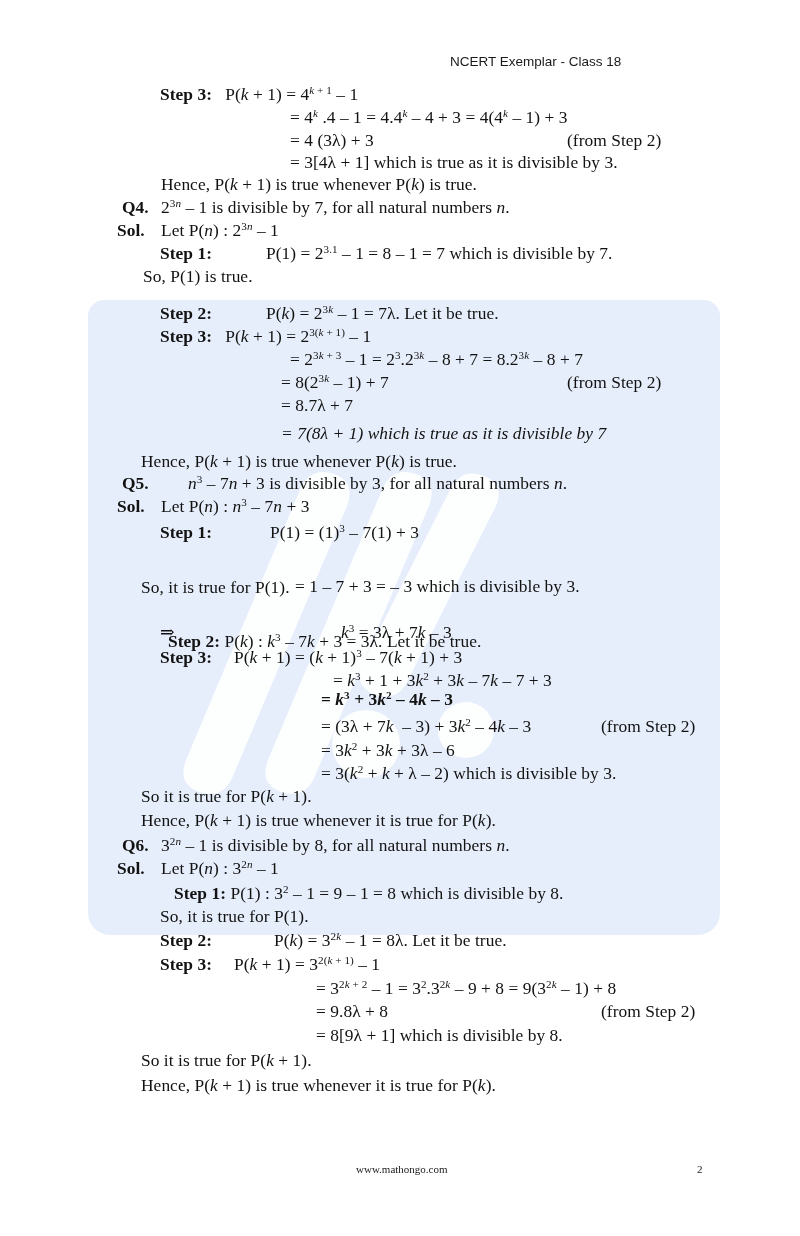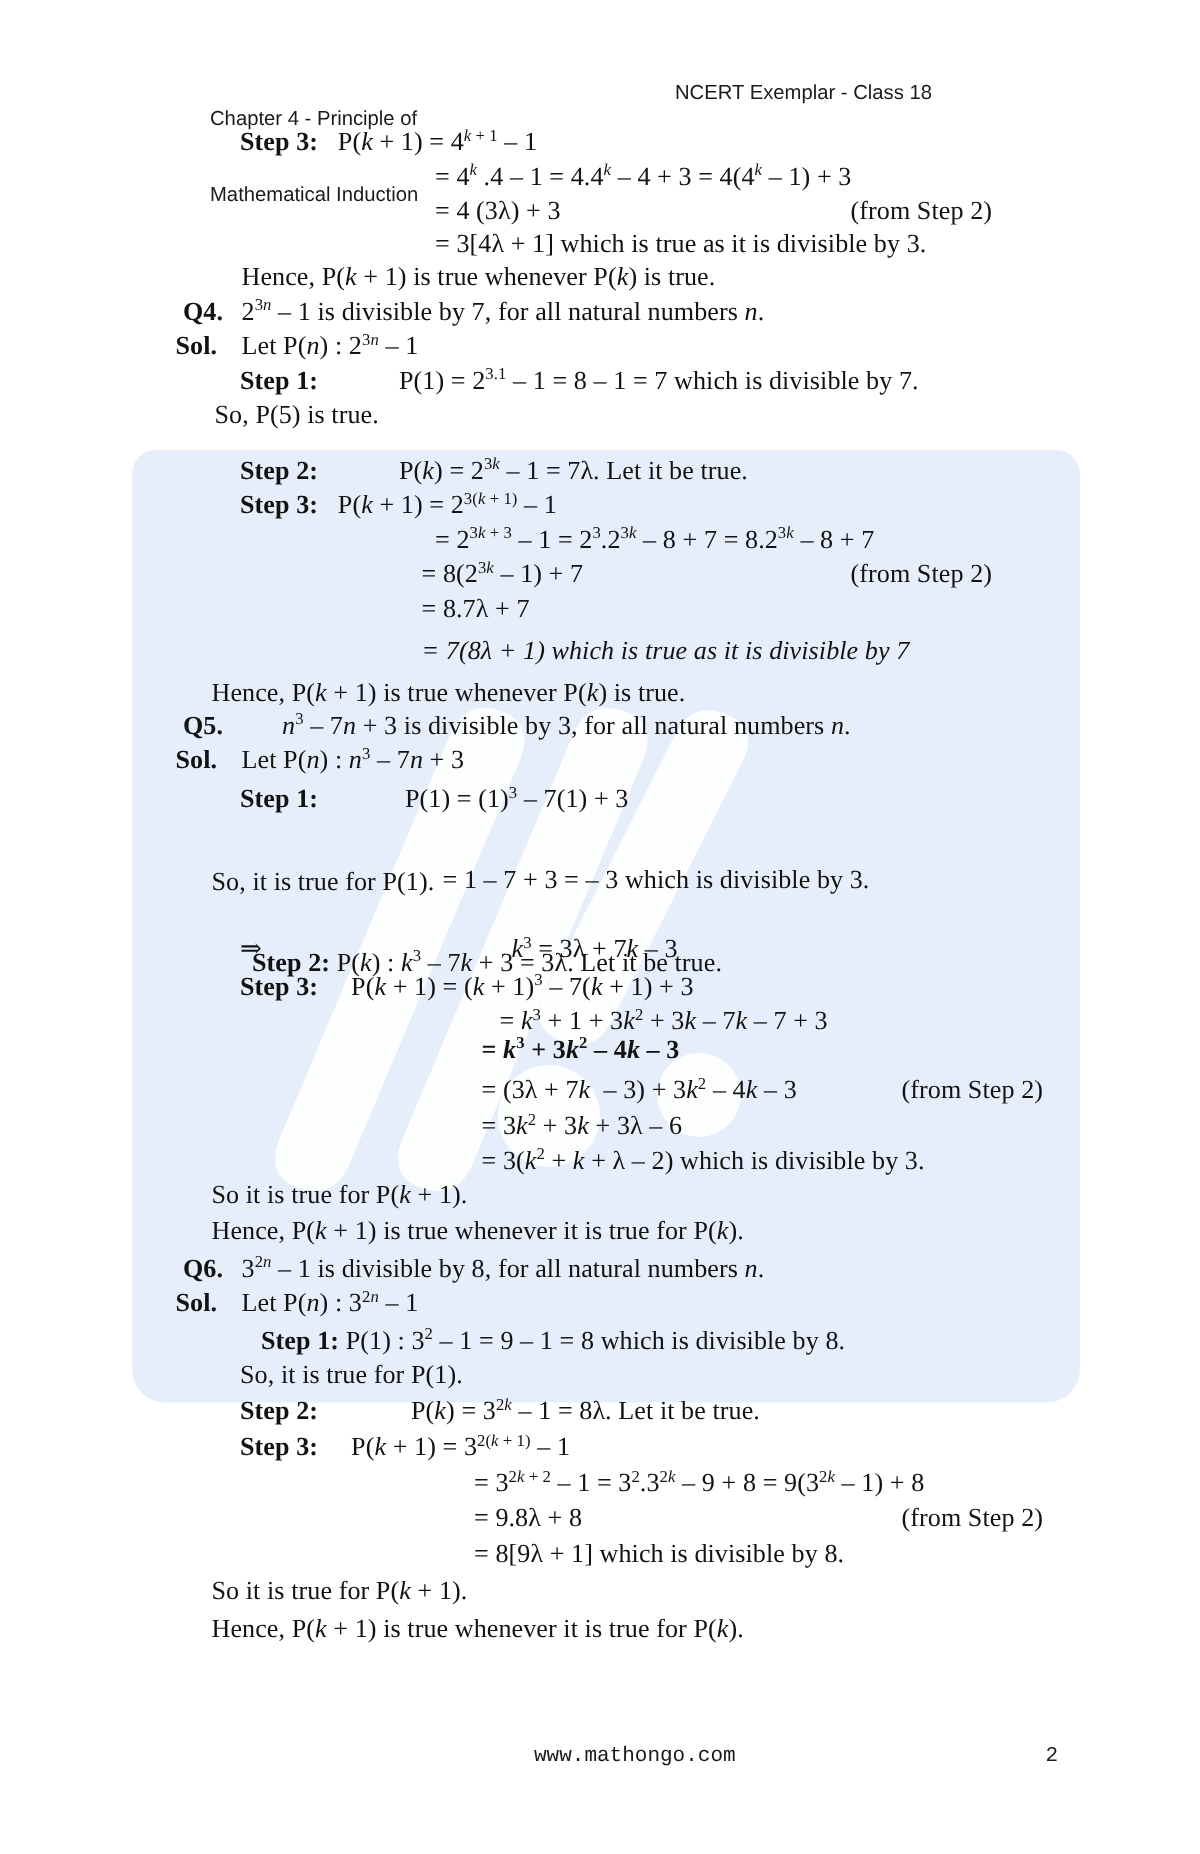--- a/index.html
+++ b/index.html
@@ -84,22 +84,22 @@
   
   .ln sup {
     font-size: 0.64em;
     line-height: 0;
     vertical-align: 0.56em;
   }
 
   
   .ftr {
     position: absolute;
-    font-family: Liberation Mono, monospace;
-    font-size: 14px;
+    font-family: Liberation Serif, serif;
+    font-size: 11px;
     color: #1a1a1a;
     white-space: pre;
   }
   #ftr-url  { left: 356px; top: 1163px; }
   #ftr-page { left: 697px; top: 1163px; }
 </style>
 </head>
 <body>
 
 <div id="page">
@@ -115,42 +115,38 @@
 
       <path d="M 213 232 L 300 60 Q 311 37 334 46 Q 356 55 345 78 L 258 250 Q 247 273 224 264 Q 202 255 213 232 Z"></path>
 
       <circle cx="216" cy="314" r="34"></circle>
       <circle cx="316" cy="300" r="28"></circle>
     </g>
   </svg>
 
   <div id="content">
 
-    <div class="hdr" id="hdr-left">
-      <div>Chapter 4 - Principle of</div>
-      <div>Mathematical Induction</div>
-    </div>
     <div class="hdr" id="hdr-right">NCERT Exemplar - Class 18</div>
 
     <div class="ln" style="left:160px; top:84px;"><span class="b">Step 3:</span>   P(<span class="i">k</span> + 1) = 4<sup><span class="i">k</span> + 1</sup> – 1</div>
     <div class="ln" style="left:290px; top:107px;">= 4<sup><span class="i">k</span></sup> .4 – 1 = 4.4<sup><span class="i">k</span></sup> – 4 + 3 = 4(4<sup><span class="i">k</span></sup> – 1) + 3</div>
     <div class="ln" style="left:290px; top:130px;">= 4 (3λ) + 3</div>
     <div class="ln" style="left:567px; top:130px;">(from Step 2)</div>
     <div class="ln" style="left:290px; top:152px;">= 3[4λ + 1] which is true as it is divisible by 3.</div>
     <div class="ln" style="left:161px; top:174px;">Hence, P(<span class="i">k</span> + 1) is true whenever P(<span class="i">k</span>) is true.</div>
 
     <div class="ln" style="left:122px; top:197px;"><span class="b">Q4.</span></div>
     <div class="ln" style="left:161px; top:197px;">2<sup>3<span class="i">n</span></sup> – 1 is divisible by 7, for all natural numbers <span class="i">n</span>.</div>
 
     <div class="ln" style="left:117px; top:220px;"><span class="b">Sol.</span></div>
     <div class="ln" style="left:161px; top:220px;">Let P(<span class="i">n</span>) : 2<sup>3<span class="i">n</span></sup> – 1</div>
 
     <div class="ln" style="left:160px; top:243px;"><span class="b">Step 1:</span></div>
     <div class="ln" style="left:266px; top:243px;">P(1) = 2<sup>3.1</sup> – 1 = 8 – 1 = 7 which is divisible by 7.</div>
-    <div class="ln" style="left:143px; top:266px;">So, P(5) is true.</div>
+    <div class="ln" style="left:143px; top:266px;">So, P(1) is true.</div>
 
     <div class="ln" style="left:160px; top:303px;"><span class="b">Step 2:</span></div>
     <div class="ln" style="left:266px; top:303px;">P(<span class="i">k</span>) = 2<sup>3<span class="i">k</span></sup> – 1 = 7λ. Let it be true.</div>
 
     <div class="ln" style="left:160px; top:326px;"><span class="b">Step 3:</span>   P(<span class="i">k</span> + 1) = 2<sup>3(<span class="i">k</span> + 1)</sup> – 1</div>
     <div class="ln" style="left:290px; top:349px;">= 2<sup>3<span class="i">k</span> + 3</sup> – 1 = 2<sup>3</sup>.2<sup>3<span class="i">k</span></sup> – 8 + 7 = 8.2<sup>3<span class="i">k</span></sup> – 8 + 7</div>
     <div class="ln" style="left:281px; top:372px;">= 8(2<sup>3<span class="i">k</span></sup> – 1) + 7</div>
     <div class="ln" style="left:567px; top:372px;">(from Step 2)</div>
     <div class="ln" style="left:281px; top:395px;">= 8.7λ + 7</div>
     <div class="ln" style="left:281px; top:423px;font-style:italic;">= 7(8λ + 1) which is true as it is divisible by 7</div>

